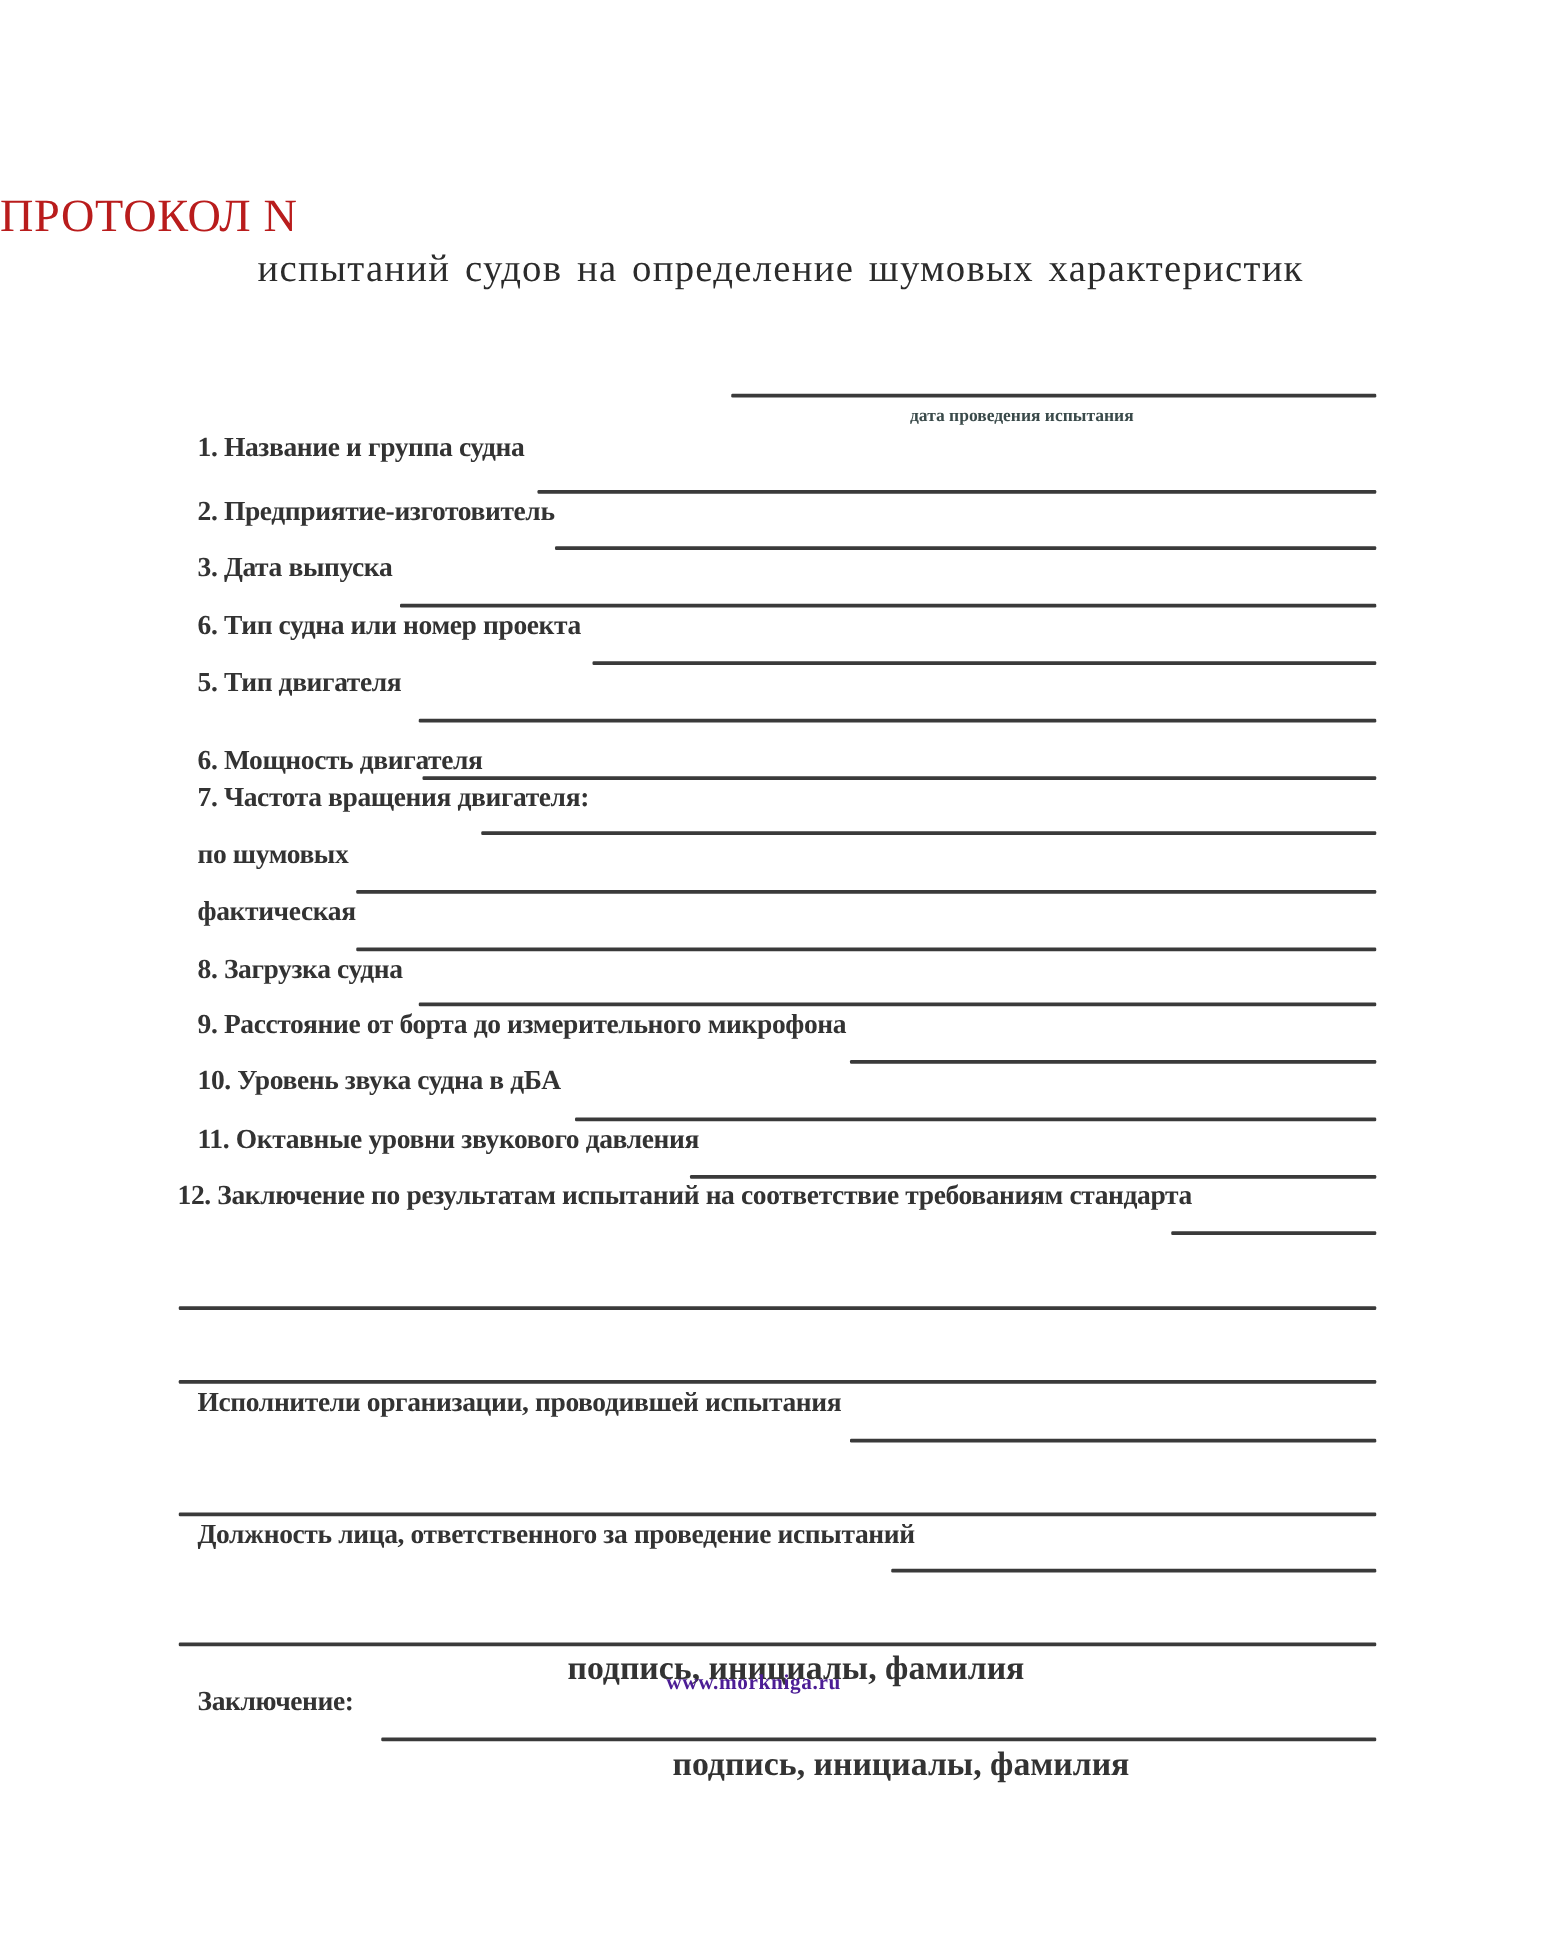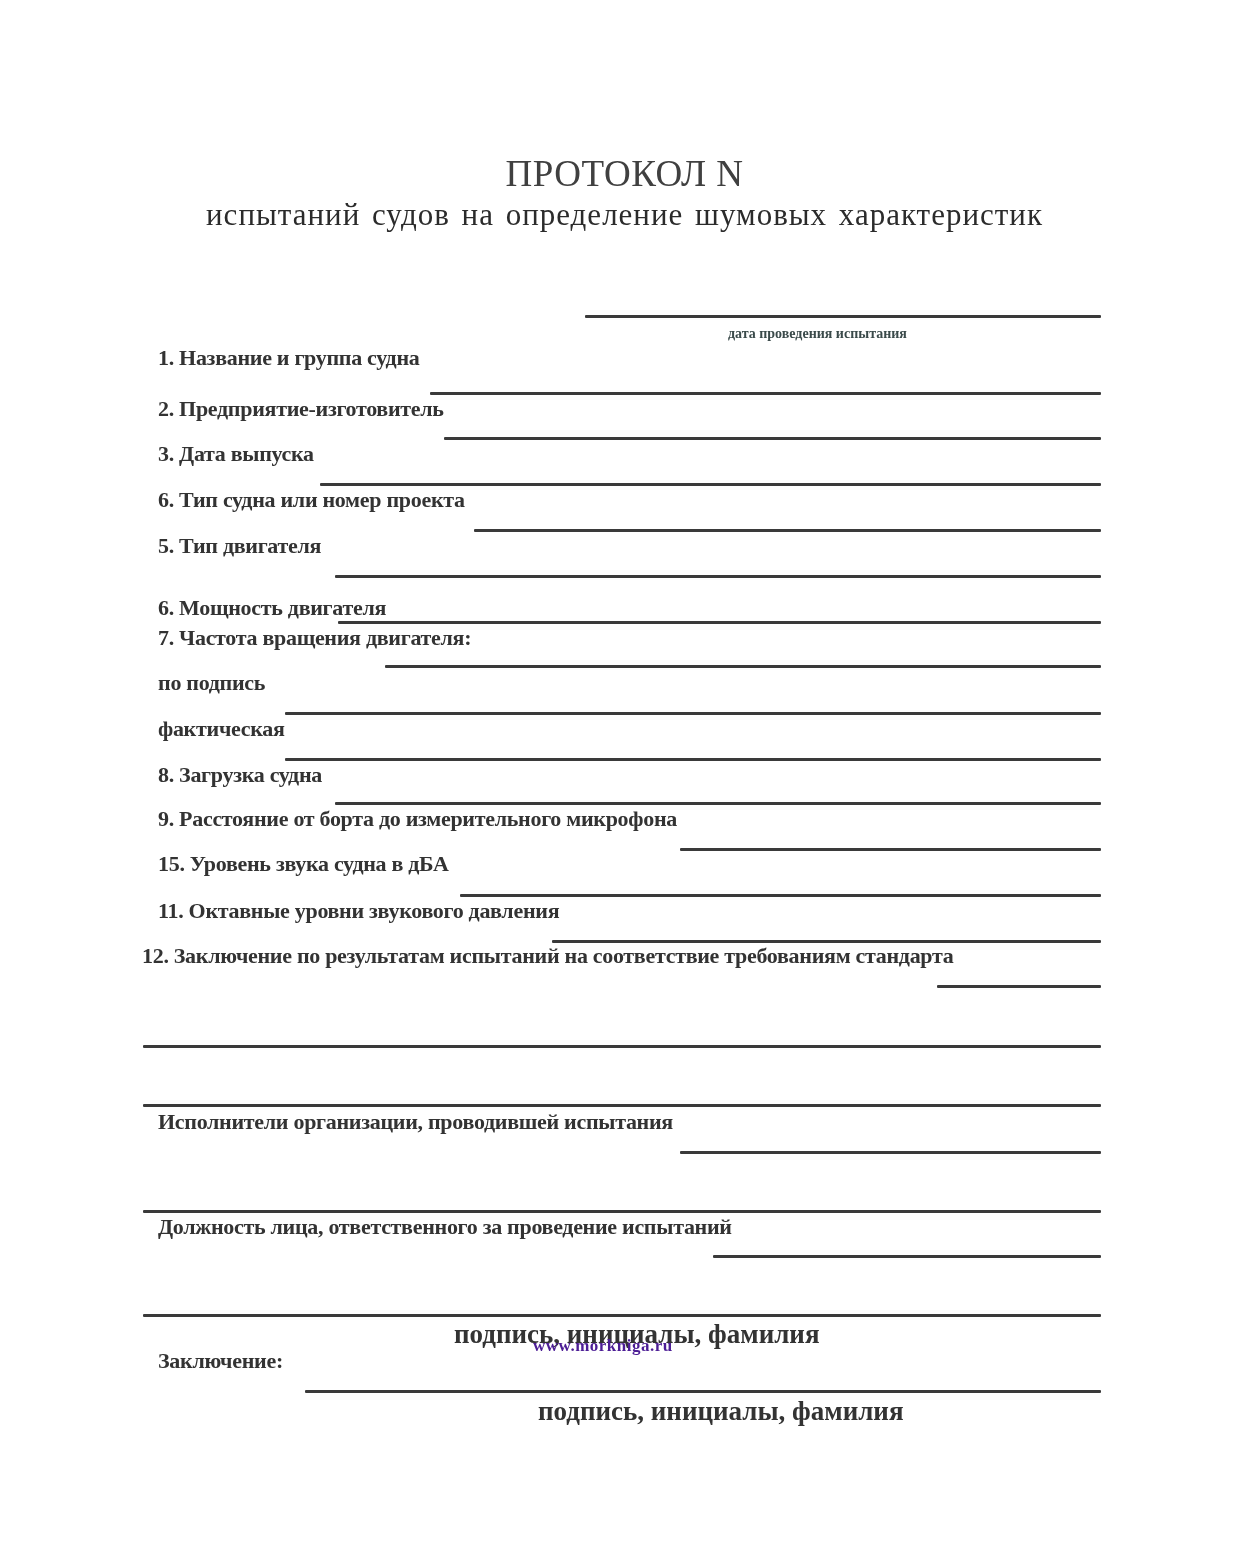--- a/index.html
+++ b/index.html
@@ -18,24 +18,24 @@
     .page {
       position: absolute;
       left: 0; top: 0;
       width: 1249px; height: 1562px;
       background: #ffffff;
     }
     .title {
       position: absolute;
       left: 0; width: 1249px;
       top: 152px;
-      text-align: center;
+      text-align: left;
       font-size: 37px;
       letter-spacing: 0.5px;
-      color: #404040;
+      color: #b91c1c;
     }
     .subtitle {
       position: absolute;
       left: 0; width: 1249px;
       top: 197px;
       text-align: center;
       font-size: 31px;
       letter-spacing: 1px;
       color: #2b2b2b;
       word-spacing: 3px;
@@ -102,33 +102,33 @@
 
   <div class="label" style="left:158px; top:533px;">5. Тип двигателя</div>
   <div class="line" style="left:335px; top:575px; width:766px;"></div>
 
   <div class="label" style="left:158px; top:579px;margin-top:16px;">6. Мощность двигателя</div>
   <div class="line" style="left:338px; top:621px; width:763px;"></div>
 
   <div class="label" style="left:158px; top:625px;">7. Частота вращения двигателя:</div>
   <div class="line" style="left:385px; top:665px; width:716px;"></div>
 
-  <div class="label" style="left:158px; top:670px;">по подпись</div>
+  <div class="label" style="left:158px; top:670px;">по шумовых</div>
   <div class="line" style="left:285px; top:712px; width:816px;"></div>
 
   <div class="label" style="left:158px; top:716px;">фактическая</div>
   <div class="line" style="left:285px; top:758px; width:816px;"></div>
 
   <div class="label" style="left:158px; top:762px;">8. Загрузка судна</div>
   <div class="line" style="left:335px; top:802px; width:766px;"></div>
 
   <div class="label" style="left:158px; top:806px;">9. Расстояние от борта до измерительного микрофона</div>
   <div class="line" style="left:680px; top:848px; width:421px;"></div>
 
-  <div class="label" style="left:158px; top:851px;">15. Уровень звука судна в дБА</div>
+  <div class="label" style="left:158px; top:851px;">10. Уровень звука судна в дБА</div>
   <div class="line" style="left:460px; top:894px; width:641px;"></div>
 
   <div class="label" style="left:158px; top:898px;">11. Октавные уровни звукового давления</div>
   <div class="line" style="left:552px; top:940px; width:549px;"></div>
 
   <div class="label" style="left:142px; top:943px;">12. Заключение по результатам испытаний на соответствие требованиям стандарта</div>
   <div class="line" style="left:937px; top:985px; width:164px;"></div>
 
   <div class="line" style="left:143px; top:1045px; width:958px;"></div>
   <div class="line" style="left:143px; top:1104px; width:958px;"></div>

